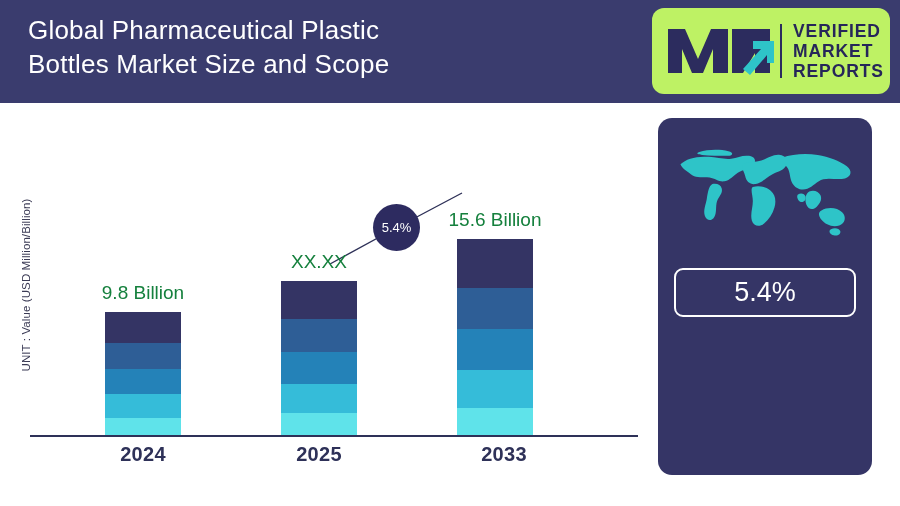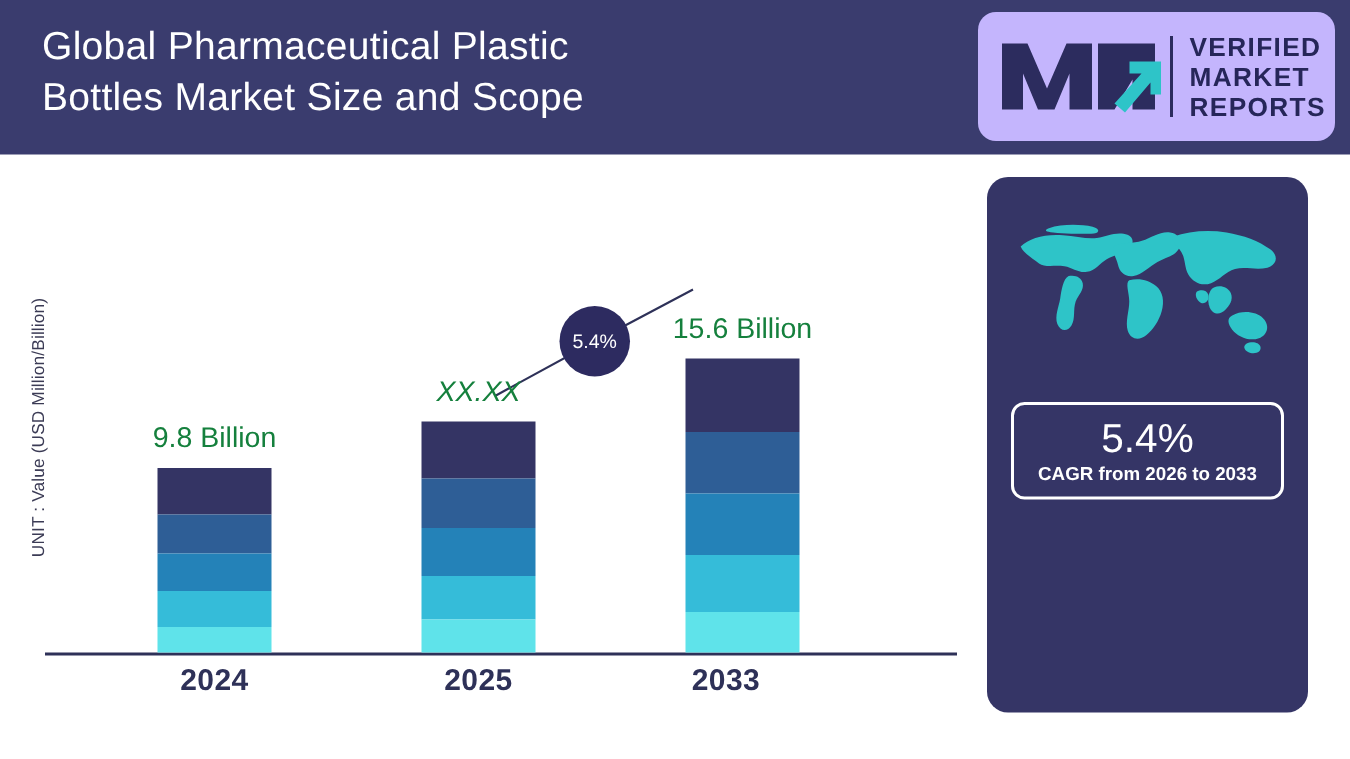--- a/index.html
+++ b/index.html
@@ -39,21 +39,21 @@
     white-space: pre-line;
   }
 
   
   .logo-card {
     position: absolute;
     left: 652px;
     top: 8px;
     width: 238px;
     height: 86px;
-    background: #c4b5fd;
+    background: #bef264;
     border-radius: 12px;
     display: flex;
     align-items: center;
     box-sizing: border-box;
     padding: 0 14px;
   }
   .logo-mark {
     width: 108px;
     height: 52px;
     flex: 0 0 auto;
@@ -247,34 +247,34 @@
           <div class="seg" style="background: rgb(95, 227, 234); height: 13.9796%;"></div>
         </div>
         <div class="bar-value" style="left: 63px; top: 179.01px;">9.8 Billion</div>
         <div class="bar" style="left: 281px; height: 154.365px;">
           <div class="seg" style="background: rgb(52, 52, 100); height: 25.0407%;"></div>
           <div class="seg" style="background: rgb(46, 94, 150); height: 20.9756%;"></div>
           <div class="seg" style="background: rgb(36, 130, 184); height: 20.9756%;"></div>
           <div class="seg" style="background: rgb(53, 188, 217); height: 19.0244%;"></div>
           <div class="seg" style="background: rgb(95, 227, 234); height: 13.9837%;"></div>
         </div>
-        <div class="bar-value" style="left: 239px; top: 147.635px; font-style: italic;">XX.XX</div>
+        <div class="bar-value" style="left: 239px; top: 147.635px;">XX.XX</div>
         <div class="bar" style="left: 457px; height: 195.78px;">
           <div class="seg" style="background: rgb(52, 52, 100); height: 25%;"></div>
           <div class="seg" style="background: rgb(46, 94, 150); height: 21.0256%;"></div>
           <div class="seg" style="background: rgb(36, 130, 184); height: 21.0256%;"></div>
           <div class="seg" style="background: rgb(53, 188, 217); height: 18.9744%;"></div>
           <div class="seg" style="background: rgb(95, 227, 234); height: 13.9744%;"></div>
         </div>
         <div class="bar-value" style="left: 415px; top: 106.22px;">15.6 Billion</div>
       </div>
     <div id="ticks">
         <div class="x-tick" style="left: 63px;">2024</div>
         <div class="x-tick" style="left: 239px;">2025</div>
-        <div class="x-tick" style="left: 404px; text-align: center;">2033</div>
+        <div class="x-tick" style="left: 424px; text-align: center;">2033</div>
       </div>
 
     <div class="cagr-bubble">5.4%</div>
 
   </div>
 
   <div class="side-panel">
     <svg class="world-map" viewBox="0 0 400 210">
       <g fill="#2ec4c8">
         <path d="M18 44 C30 32 52 26 78 28 C96 29 112 34 126 32 C140 30 150 24 164 26 C176 28 180 36 174 44 C166 54 150 56 140 62 C130 68 124 78 112 80 C100 82 92 74 80 72 C66 70 52 74 44 68 C34 60 22 54 18 44 Z"></path>
@@ -285,18 +285,17 @@
         <path d="M292 102 C302 98 312 102 316 110 C320 120 314 128 308 134 C300 142 290 140 286 130 C282 120 284 106 292 102 Z"></path>
         <path d="M318 142 C332 134 352 136 362 146 C372 156 368 170 356 174 C342 179 326 172 318 162 C312 154 310 146 318 142 Z"></path>
         <path d="M338 182 C346 178 356 180 358 186 C360 193 352 197 344 195 C336 193 332 186 338 182 Z"></path>
         <path d="M268 108 C274 104 282 106 284 112 C286 120 280 126 274 124 C268 122 264 112 268 108 Z"></path>
         <path d="M58 18 C76 12 102 12 120 16 C132 19 130 26 118 26 C100 26 80 26 64 24 C54 23 50 21 58 18 Z"></path>
       </g>
     </svg>
 
     <div class="cagr-box">
       <div class="cagr-box-value">5.4%</div>
-      <div class="cagr-box-caption">CAGR from 2026 to 2033</div>
     </div>
 
   </div>
 
 </div>
 
 </body></html>

